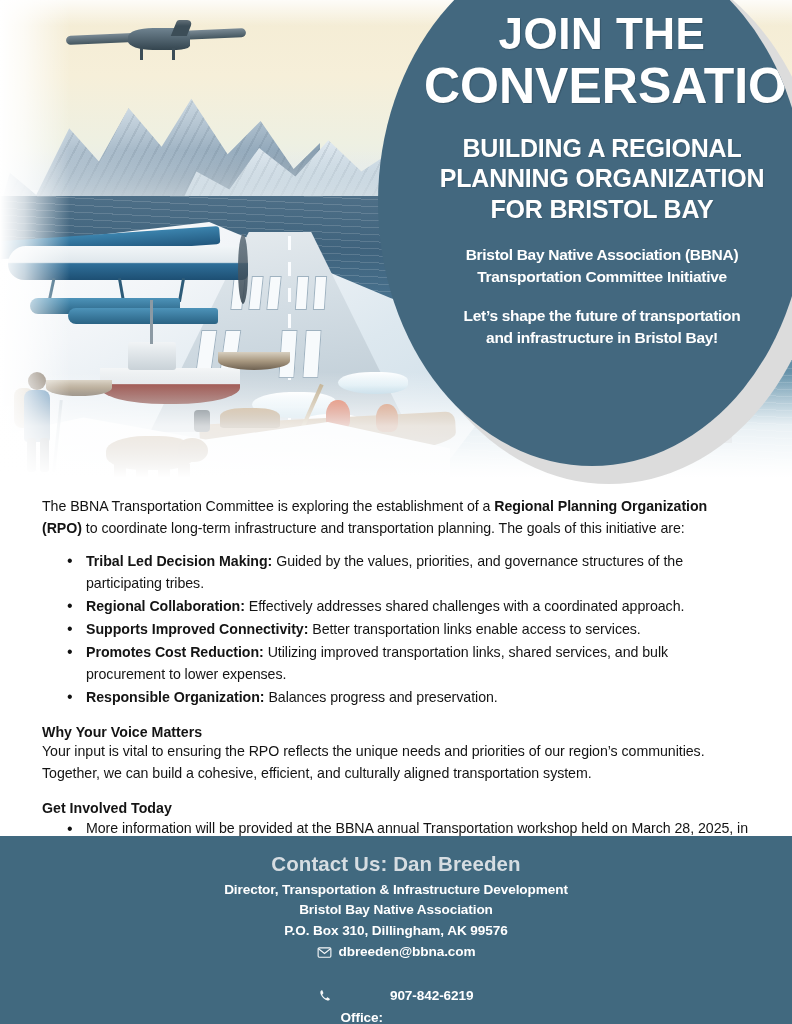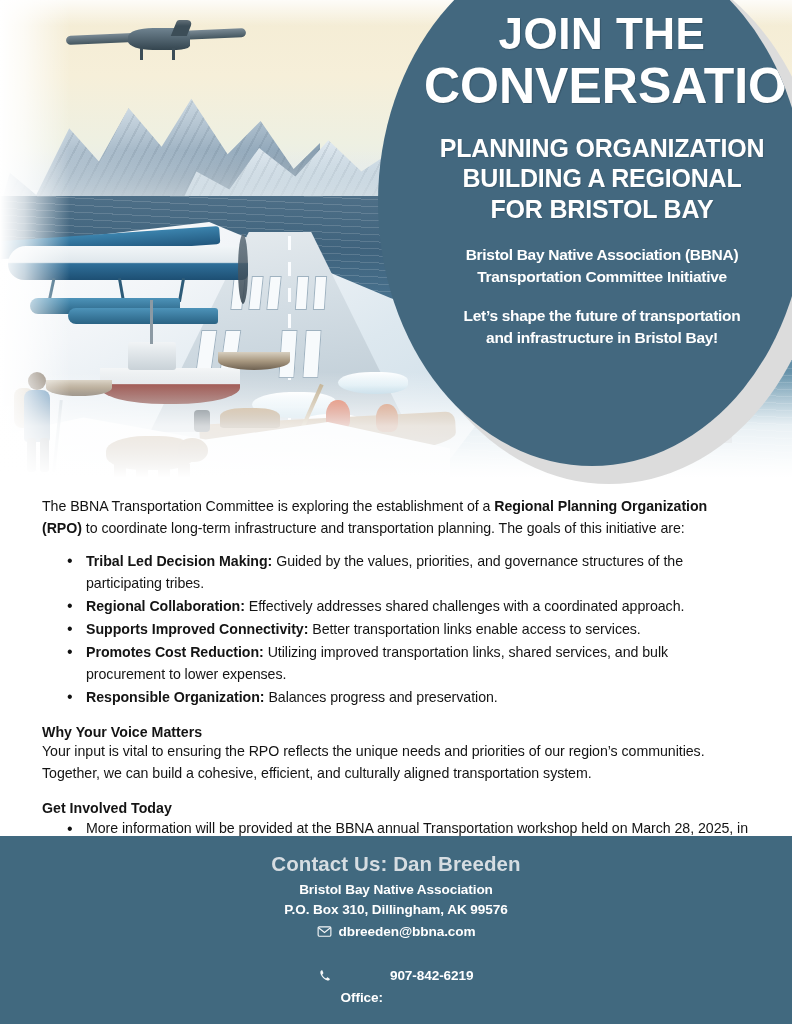--- a/index.html
+++ b/index.html
@@ -565,22 +565,22 @@
     </div>
   </div>
 
   <div class="gray-arc"></div>
 
   <div class="blue-circle">
     <div class="circle-content">
       <div class="t-join">JOIN THE</div>
       <div class="t-conversation">CONVERSATION</div>
       <div class="t-sub">
+        <div>BUILDING A REGIONAL</div>
         <div>PLANNING ORGANIZATION</div>
-        <div>BUILDING A REGIONAL</div>
         <div>FOR BRISTOL BAY</div>
       </div>
       <div class="t-org">
         <div>Bristol Bay Native Association (BBNA)</div>
         <div>Transportation Committee Initiative</div>
       </div>
       <div class="t-tag">
         <div>Let’s shape the future of transportation</div>
         <div>and infrastructure in Bristol Bay!</div>
       </div>
@@ -603,20 +603,21 @@
     <div class="section-body">Your input is vital to ensuring the RPO reflects the unique needs and priorities of our region’s communities. Together, we can build a cohesive, efficient, and culturally aligned transportation system.</div>
 
     <div class="section-head">Get Involved Today</div>
     <ul class="involve">
       <li>More information will be provided at the BBNA annual Transportation workshop held on March 28, 2025, in Anchorage.  Please join us for the discussion.  For more information contact Dan Breeden.</li>
     </ul>
   </div>
 
   <div class="footer">
     <div class="f-title">Contact Us: Dan Breeden</div>
+    <div class="f-line">Director, Transportation &amp; Infrastructure Development</div>
     <div class="f-line">Bristol Bay Native Association</div>
     <div class="f-line">P.O. Box 310, Dillingham, AK 99576</div>
 
     <div class="f-contact">
       <span class="ico">
         <svg width="15" height="15" viewBox="0 0 16 16" fill="none" stroke="#ffffff" stroke-width="1.2">
           <rect x="1.2" y="3" width="13.6" height="10" rx="1.2"></rect>
           <path d="M1.6 4 L8 9 L14.4 4"></path>
         </svg>
       </span>

